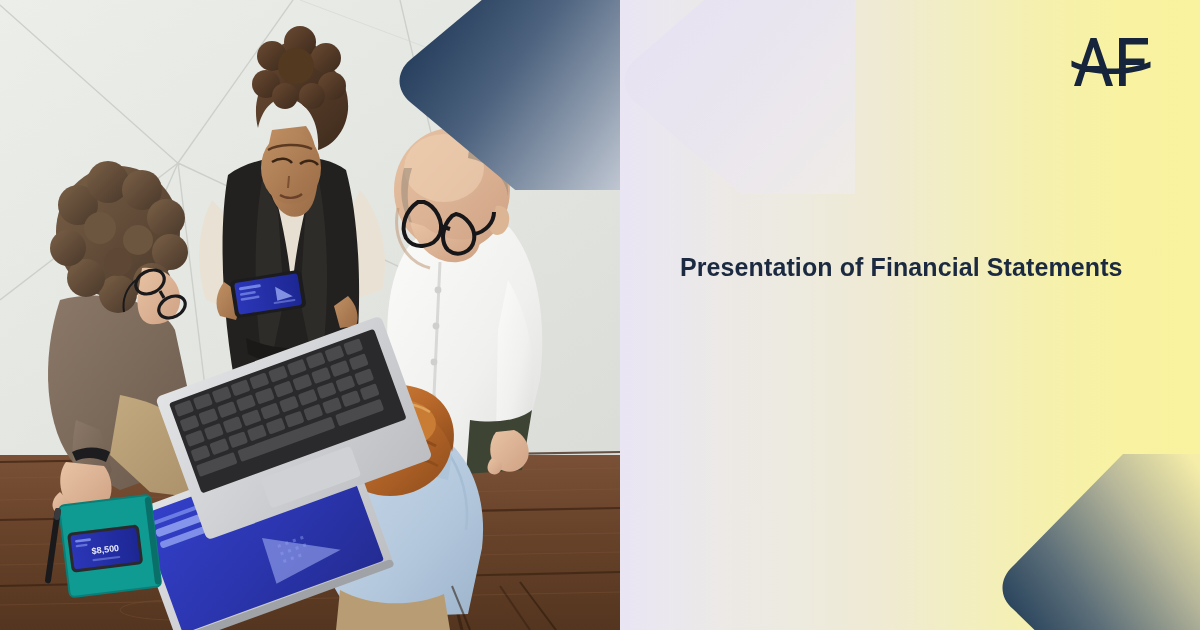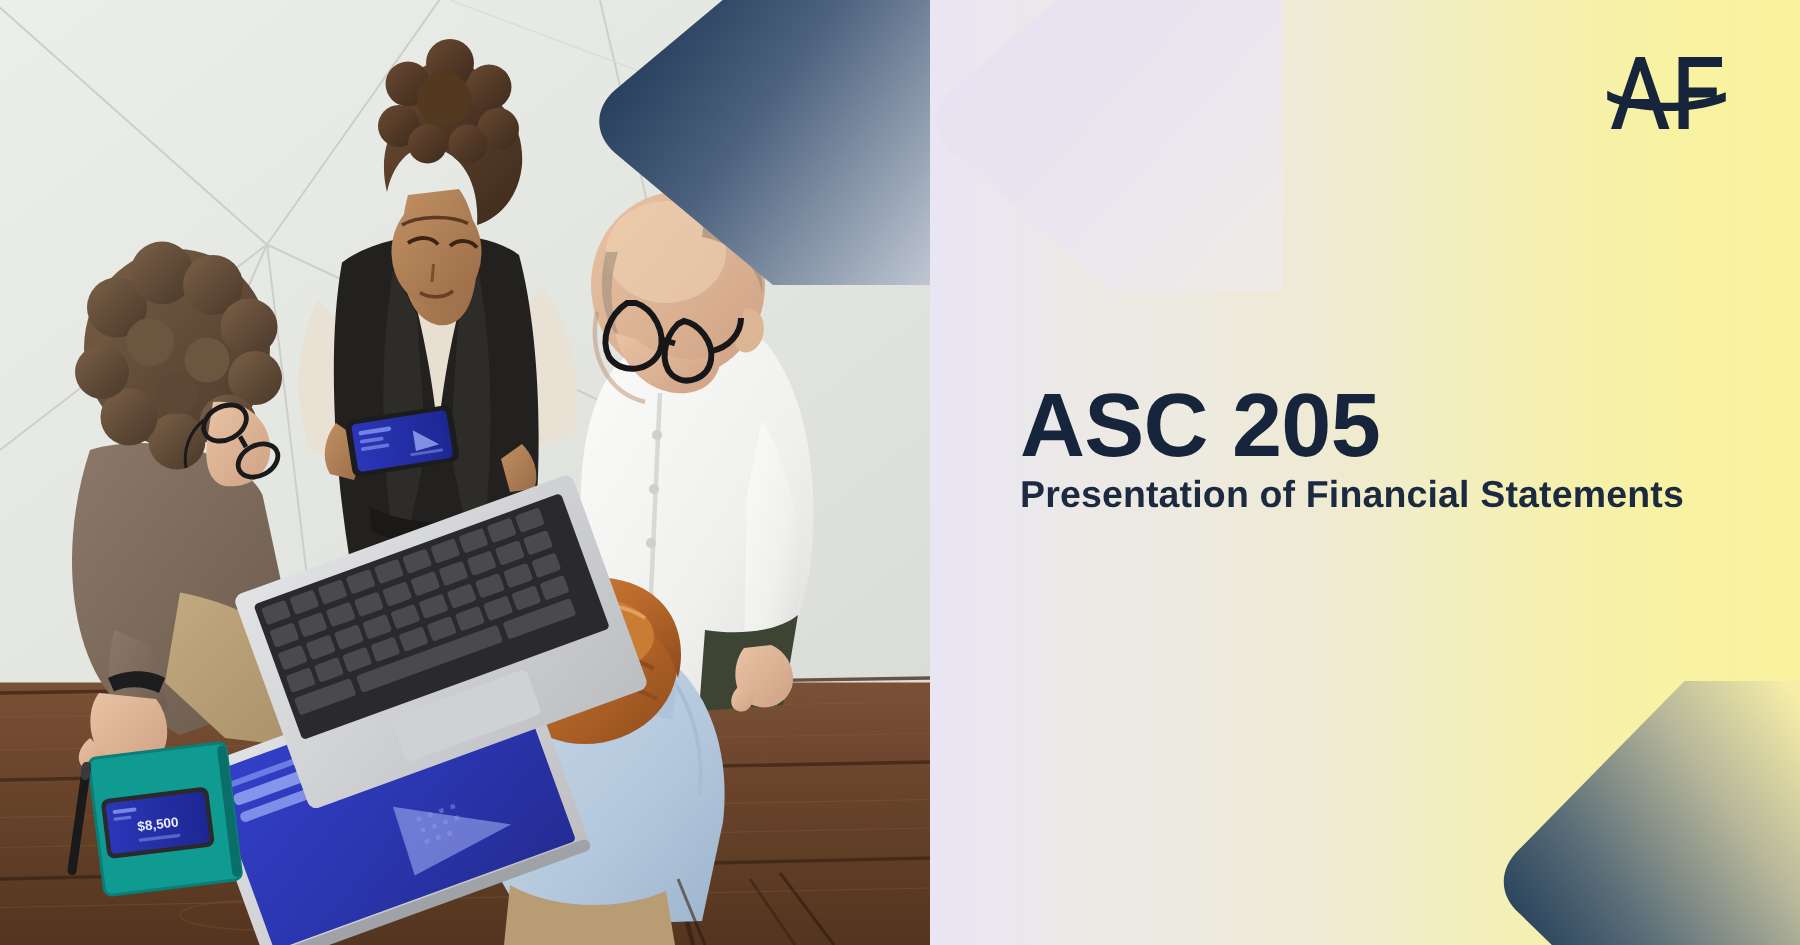--- a/index.html
+++ b/index.html
@@ -501,18 +501,17 @@
                    M17.1 30 L29.6 30 L23.4 11 Z"></path>
 
           <path d="M49 2 L78 2 L78 8.6 L55.8 8.6 L55.8 22.4 L74.5 22.4 L74.5 29 L55.8 29 L55.8 50 L49 50 Z"></path>
 
           <path d="M1.5 24.5 C18 33.5 54 36.5 80.5 25.5 L80.5 31.5 C53 42 17 38.5 1.5 30.5 Z"></path>
         </g>
       </svg>
     </div>
 
     <div class="text-block" style="left:60px;">
-      <div class="title">ASC 205</div>
       <div class="subtitle">Presentation of Financial Statements</div>
     </div>
 
   </div>
 </div>
 
 </body></html>

